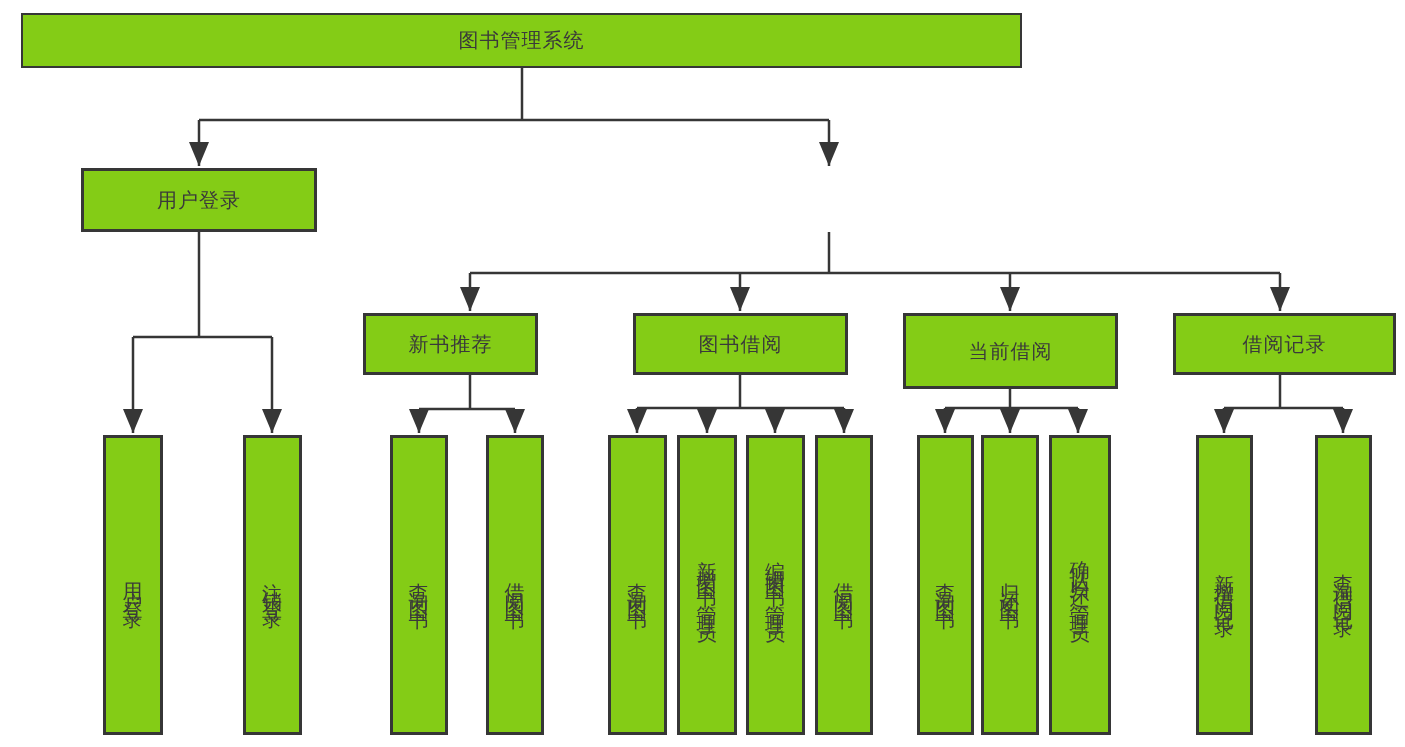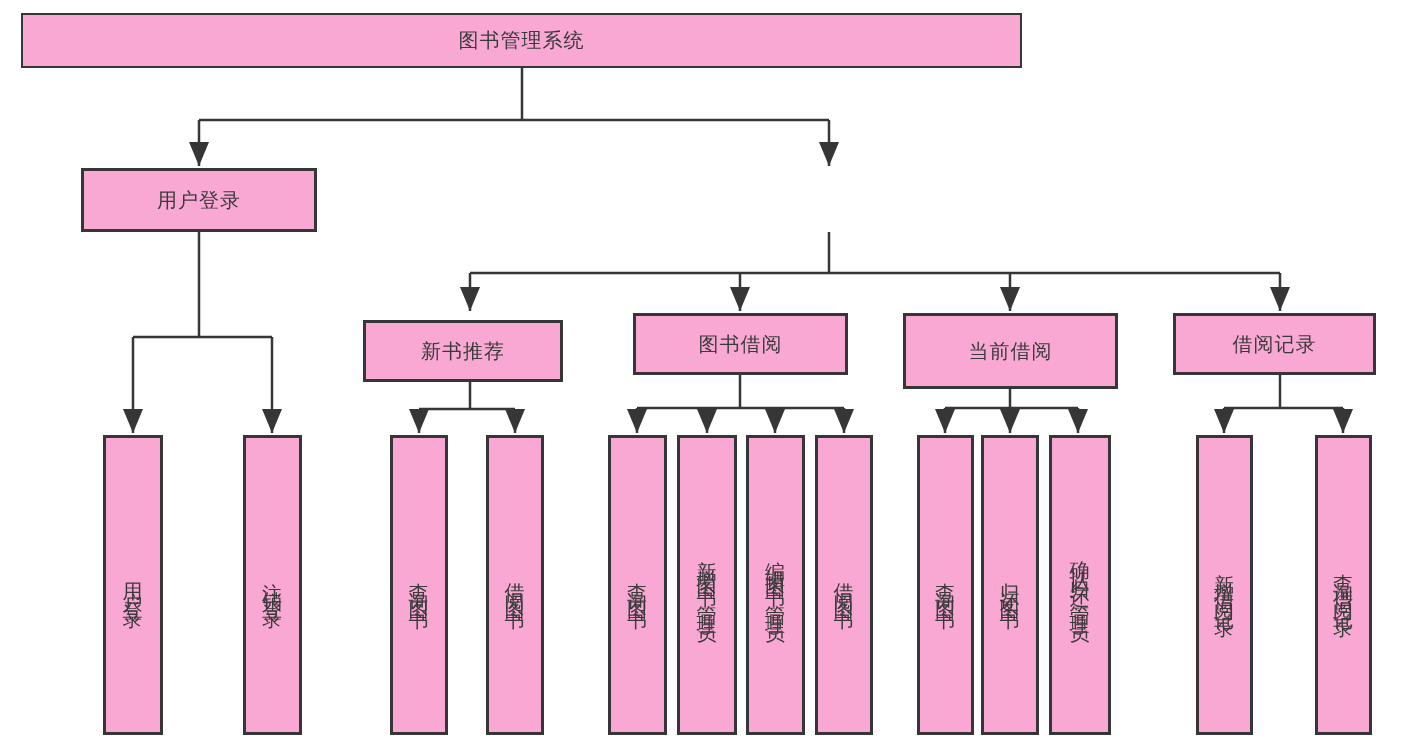--- a/index.html
+++ b/index.html
@@ -13,21 +13,21 @@
   }
   .connectors {
     position: absolute;
     left: 0; top: 0;
     width: 1405px; height: 747px;
     pointer-events: none;
   }
   .box {
     position: absolute;
     box-sizing: border-box;
-    background: #f9a8d4;
+    background: #84cc16;
     border: 3px solid #363636;
     display: flex;
     align-items: center;
     justify-content: center;
     color: #3a3a3a;
     font-size: 20px;
     letter-spacing: 1px;
     text-align: center;
     z-index: 2;
   }
@@ -37,24 +37,24 @@
     writing-mode: vertical-rl;
     text-orientation: mixed;
     letter-spacing: 9px;
     line-height: 1;
     font-size: 20px;
   }
   
   .n-root   { left: 21px;  top: 13px;  width: 1001px; height: 55px; }
   .n-login  { left: 81px;  top: 168px; width: 236px;  height: 64px; }
   .n-mgmt   { left: 711px; top: 168px; width: 236px;  height: 64px; }
-  .n-newbk  { left: 363px; top: 313px; width: 200px;  height: 62px; margin-top: 7px; }
+  .n-newbk  { left: 363px; top: 313px; width: 175px;  height: 62px; }
   .n-borrow { left: 633px; top: 313px; width: 215px;  height: 62px; }
   .n-curr   { left: 903px; top: 313px; width: 215px;  height: 76px; }
-  .n-record { left: 1173px;top: 313px; width: 203px;  height: 62px; }
+  .n-record { left: 1173px;top: 313px; width: 223px;  height: 62px; }
   .leaf { top: 435px; height: 300px; }
   .l-ulogin  { left: 103px;  width: 60px; }
   .l-ulogout { left: 243px;  width: 59px; }
   .l-nbq     { left: 390px;  width: 58px; }
   .l-nbb     { left: 486px;  width: 58px; }
   .l-bbq     { left: 608px;  width: 59px; }
   .l-bba     { left: 677px;  width: 60px; }
   .l-bbe     { left: 746px;  width: 59px; }
   .l-bbb     { left: 815px;  width: 58px; }
   .l-cbq     { left: 917px;  width: 57px; }

